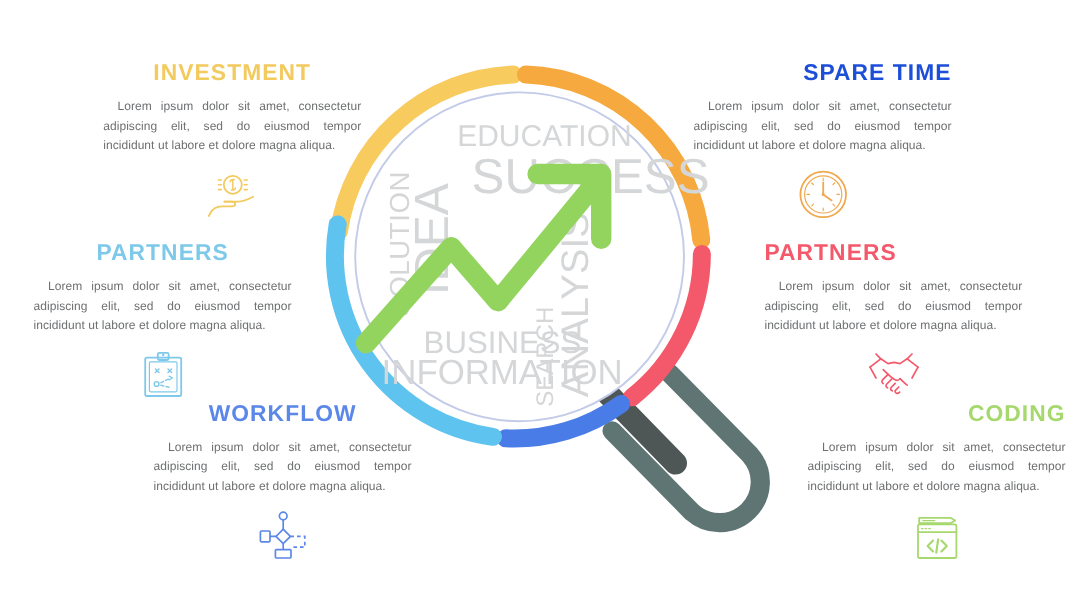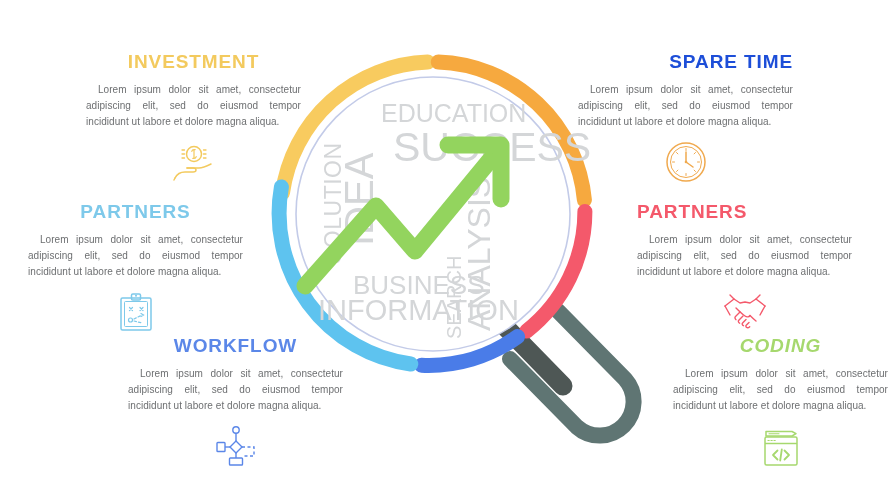--- a/index.html
+++ b/index.html
@@ -49,21 +49,21 @@
 
   .b-partners   { left: 637px; top: 202px; }
   .b-partners .heading { color: #f4596b; text-align: left; }
   .b-partners .icon-wrap { justify-content: center; }
 
   .b-workflow   { left: 128px; top: 336px; }
   .b-workflow .heading { color: #5b87e8; text-align: center; }
   .b-workflow .icon-wrap { justify-content: center; }
 
   .b-coding     { left: 673px; top: 336px; }
-  .b-coding .heading { color: #a6d86e; text-align: center; font-style: italic; }
+  .b-coding .heading { color: #a6d86e; text-align: right; }
   .b-coding .icon-wrap { justify-content: center; }
 
   
   #center-graphic {
     position: absolute;
     left: 233px; top: 21px;
     width: 420px; height: 460px;
   }
   #center-graphic svg { display: block; width: 420px; height: 460px; }
 

